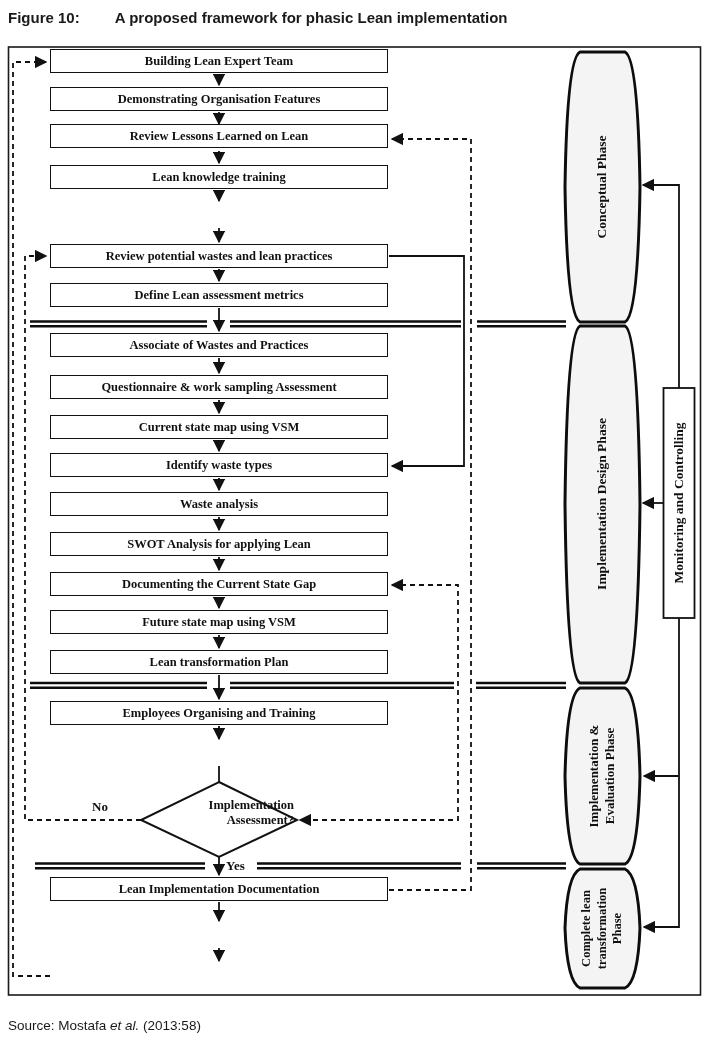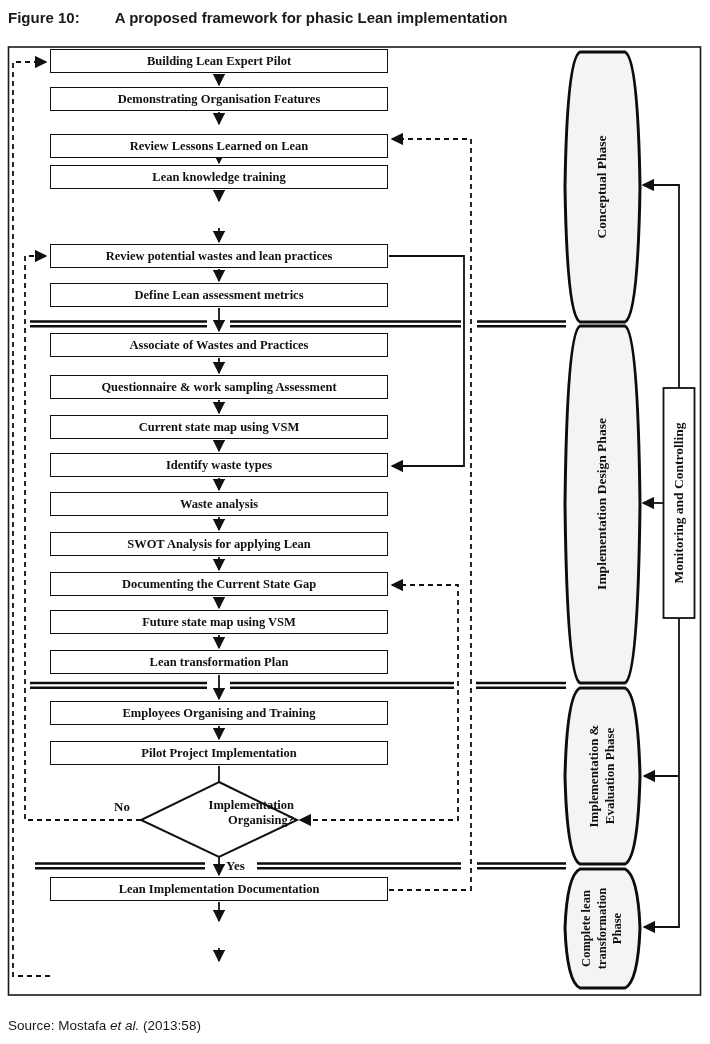--- a/index.html
+++ b/index.html
@@ -91,44 +91,43 @@
     <g stroke="#111" stroke-width="1.8" fill="none">
       <path d="M679,388 V185 H643" marker-end="url(#ah)"></path>
       <path d="M663,503 H643" marker-end="url(#ah)"></path>
       <path d="M679,618 V927 H644" marker-end="url(#ah)"></path>
       <path d="M679,776 H644" marker-end="url(#ah)"></path>
     </g>
 
     <polygon points="219,782 297,820 219,857 141,820" fill="#fff" stroke="#111" stroke-width="2"></polygon>
   </svg>
 
-  <div class="box" style="top:49px">Building Lean Expert Pilot</div>
+  <div class="box" style="top:49px">Building Lean Expert Team</div>
   <div class="box" style="top:87px">Demonstrating Organisation Features</div>
-  <div class="box" style="top:134px">Review Lessons Learned on Lean</div>
+  <div class="box" style="top:124px">Review Lessons Learned on Lean</div>
   <div class="box" style="top:165px">Lean knowledge training</div>
   <div class="box" style="top:244px">Review potential wastes and lean practices</div>
   <div class="box" style="top:283px">Define Lean assessment metrics</div>
   <div class="box" style="top:333px">Associate of Wastes and Practices</div>
   <div class="box" style="top:375px">Questionnaire &amp; work sampling Assessment</div>
   <div class="box" style="top:415px">Current state map using VSM</div>
   <div class="box" style="top:453px">Identify waste types</div>
   <div class="box" style="top:492px">Waste analysis</div>
   <div class="box" style="top:532px">SWOT Analysis for applying Lean</div>
   <div class="box" style="top:572px">Documenting the Current State Gap</div>
   <div class="box" style="top:610px">Future state map using VSM</div>
   <div class="box" style="top:650px">Lean transformation Plan</div>
   <div class="box" style="top:701px">Employees Organising and Training</div>
-  <div class="box" style="top:741px">Pilot Project Implementation</div>
   <div class="box" style="top:877px">Lean Implementation Documentation</div>
 
   <div class="diamond-text">
     <span style="display:block">Implementation</span>
-    <span style="display:block">Organising?</span>
+    <span style="display:block">Assessment?</span>
   </div>
-  <div class="branch-label" style="left:92px;top:799px;width:38px;text-align:right">No</div>
+  <div class="branch-label" style="left:92px;top:799px;width:38px;text-align:left">No</div>
   <div class="branch-label" style="left:226px;top:858px;width:40px">Yes</div>
 
   <div class="vlabel" style="left:482px;top:177px;width:240px;height:20px">
     <span>Conceptual Phase</span>
   </div>
   <div class="vlabel" style="left:437px;top:494px;width:330px;height:20px">
     <span>Implementation Design Phase</span>
   </div>
   <div class="vlabel" style="left:517px;top:759px;width:170px;height:34px;font-size:13px;line-height:16px">
     <span>Implementation &amp;</span>

